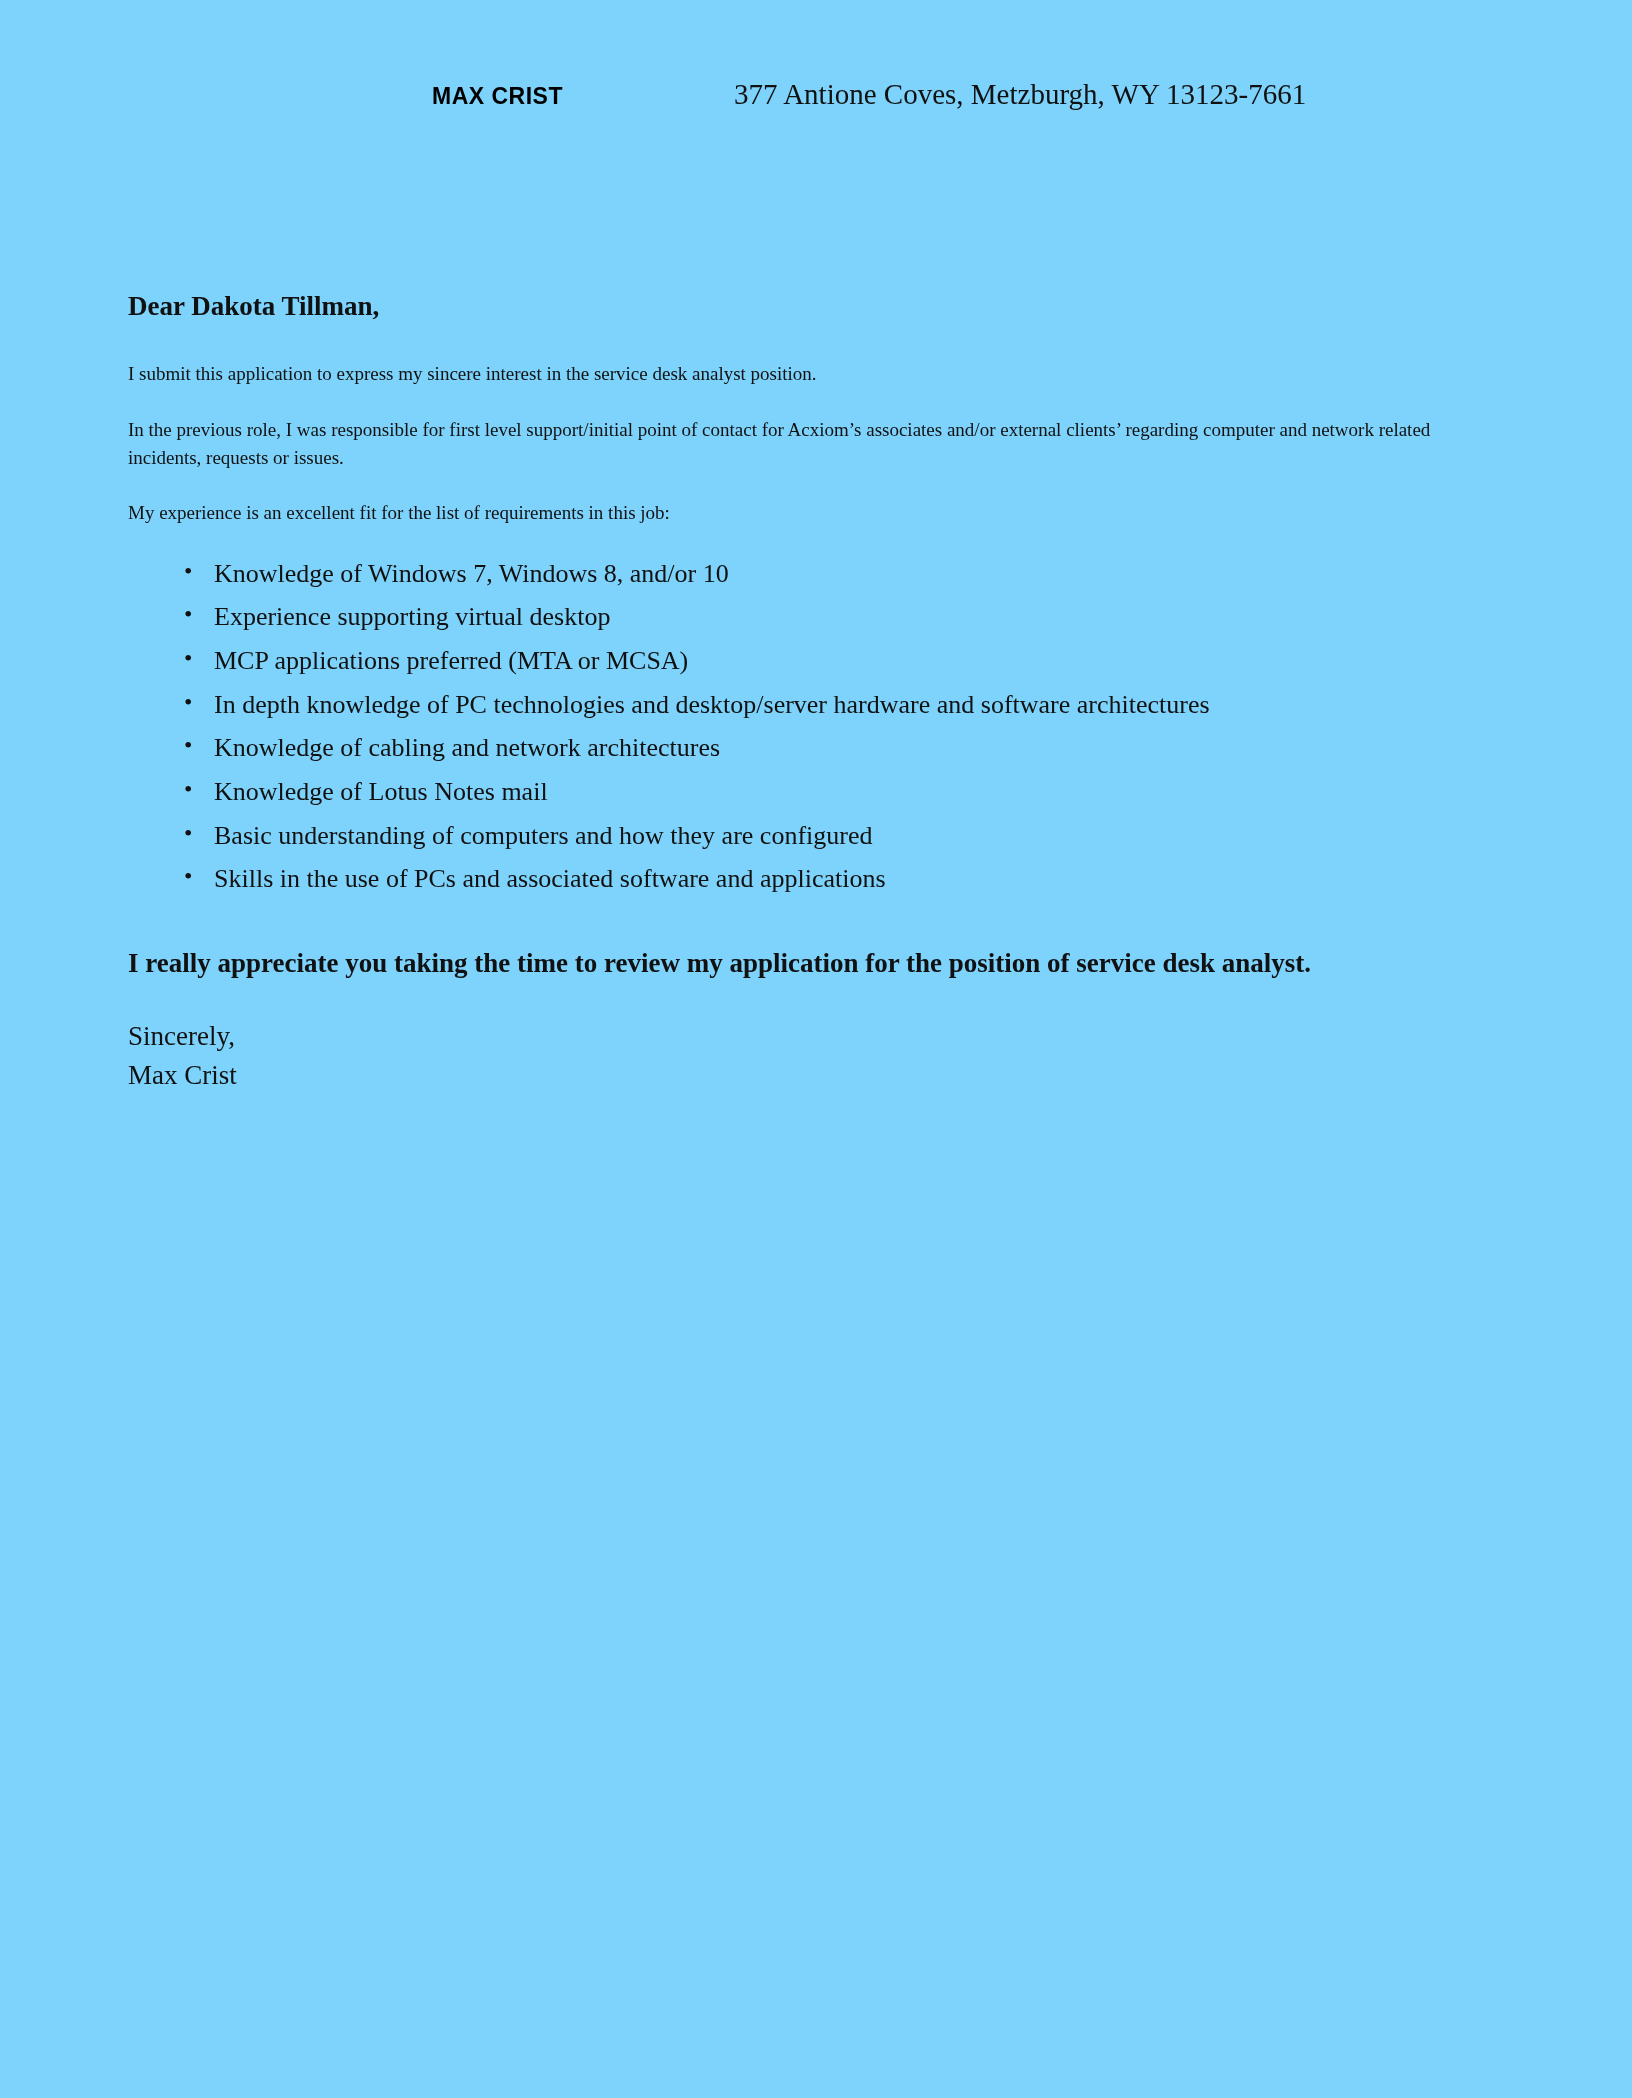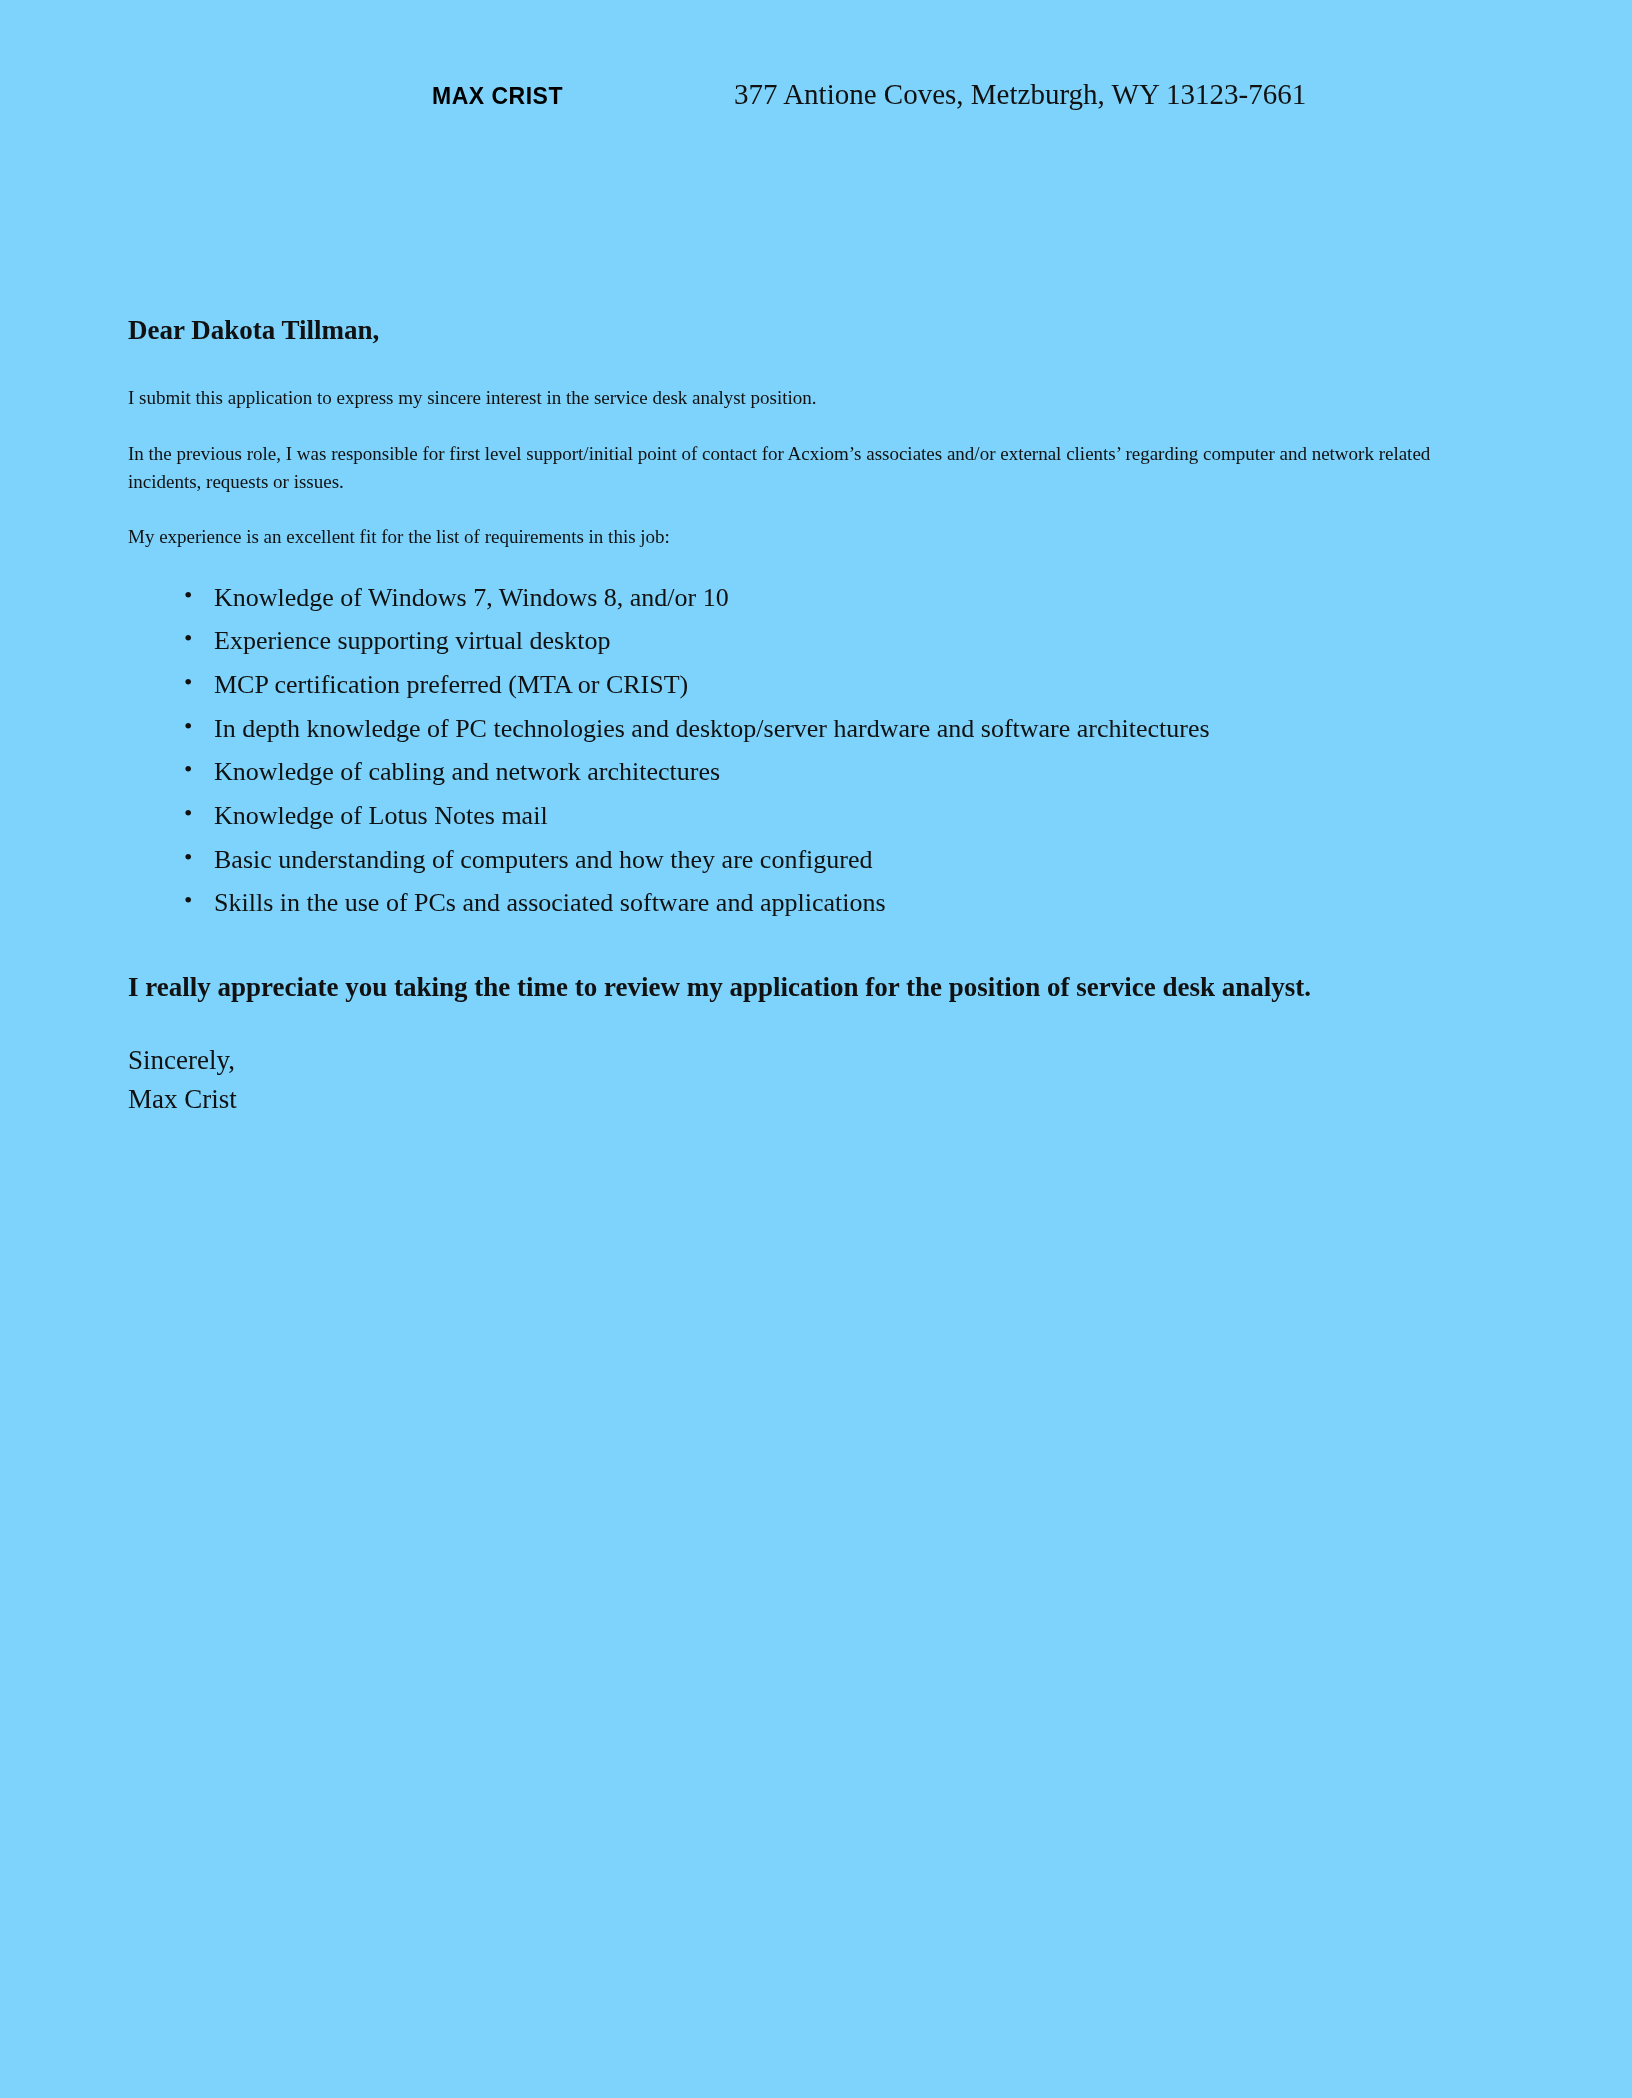--- a/index.html
+++ b/index.html
@@ -37,21 +37,21 @@
   }
   .header-address {
     font-family: "Liberation Serif", serif;
     font-size: 29px;
     color: #111111;
     margin-left: 2px;
     white-space: nowrap;
   }
   .body {
     position: absolute;
-    top: 312px;
+    top: 288px;
     left: 128px;
     width: 1320px;
   }
   .salutation {
     font-weight: bold;
     font-size: 27px;
     margin: 0 0 36px 0;
     line-height: 1.35;
   }
   p.para {
@@ -109,21 +109,21 @@
 
     <p class="para">I submit this application to express my sincere interest in the service desk analyst position.</p>
 
     <p class="para">In the previous role, I was responsible for first level support/initial point of contact for Acxiom’s associates and/or external clients’ regarding computer and network related incidents, requests or issues.</p>
 
     <p class="para">My experience is an excellent fit for the list of requirements in this job:</p>
 
     <ul class="req-list">
       <li>Knowledge of Windows 7, Windows 8, and/or 10</li>
       <li>Experience supporting virtual desktop</li>
-      <li>MCP certification preferred (MTA or CRIST)</li>
+      <li>MCP applications preferred (MTA or MCSA)</li>
       <li>In depth knowledge of PC technologies and desktop/server hardware and software architectures</li>
       <li>Knowledge of cabling and network architectures</li>
       <li>Knowledge of Lotus Notes mail</li>
       <li>Basic understanding of computers and how they are configured</li>
       <li>Skills in the use of PCs and associated software and applications</li>
     </ul>
 
     <p class="closing-bold">I really appreciate you taking the time to review my application for the position of service desk analyst.</p>
 
     <div class="signoff">

